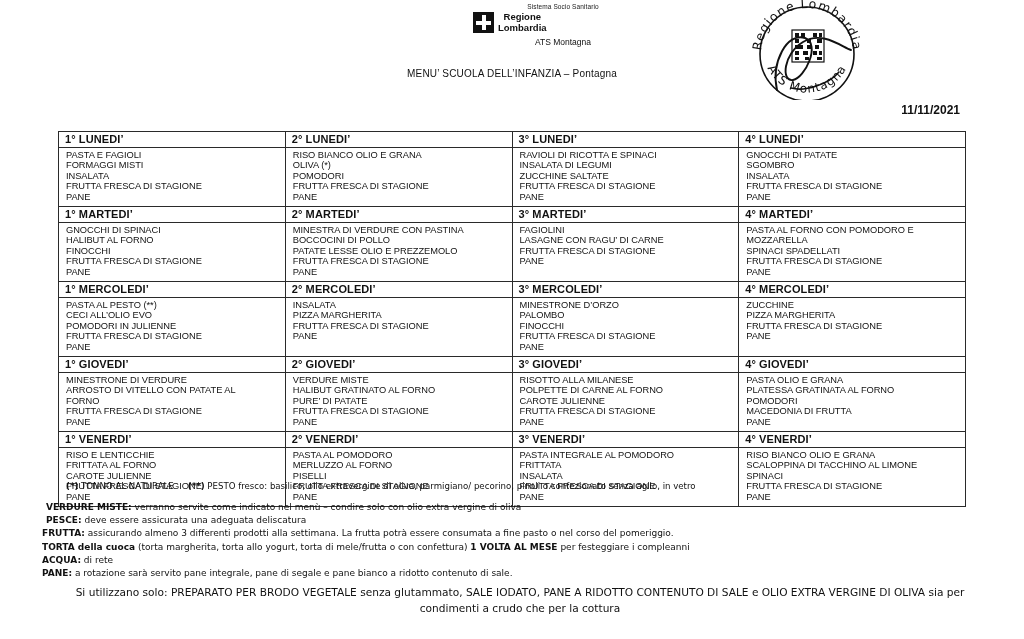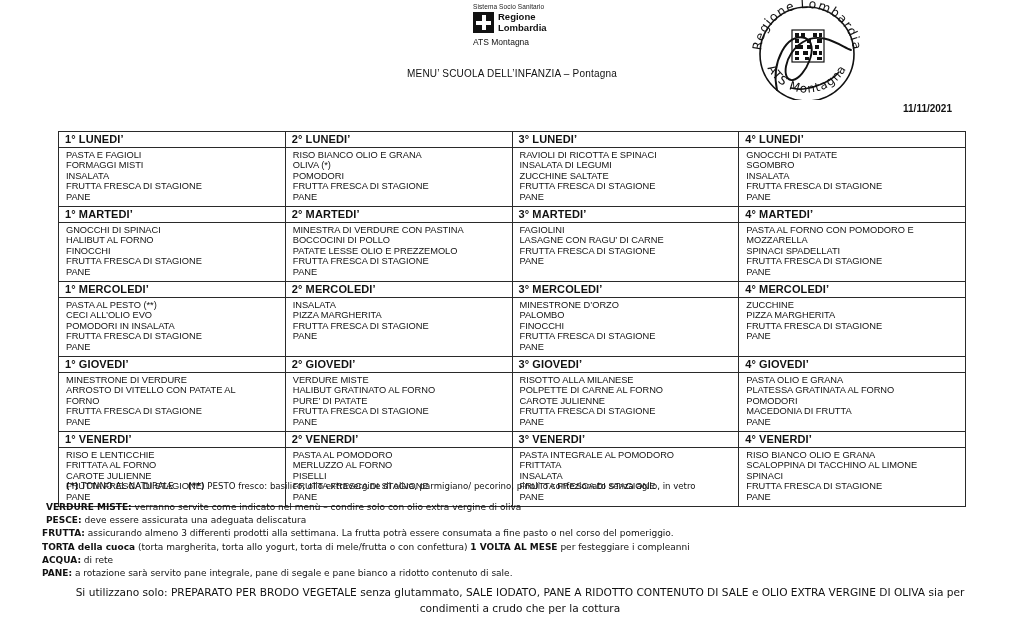--- a/index.html
+++ b/index.html
@@ -19,21 +19,21 @@
   
   .header {
     position: relative;
     height: 118px;
   }
   .logo-block {
     position: absolute;
     left: 473px;
     top: 3px;
     width: 180px;
-    text-align: left;
+    text-align: center;
   }
   .logo-top-line {
     font-size: 6.5px;
     letter-spacing: .1px;
     color: #1a1a1a;
     margin-bottom: 2px;
     white-space: nowrap;
   }
   .logo-row {
     display: flex;
@@ -95,23 +95,23 @@
     left: 0;
     right: 0;
     top: 68px;
     text-align: center;
     font-size: 10px;
     font-weight: 400;
     letter-spacing: .2px;
   }
   .doc-date {
     position: absolute;
-    right: 72px;
+    right: 64px;
     top: 103px;
-    font-size: 10px;
+    font-size: 12px;
     font-weight: 700;
   }
 
   
   .menu-table {
     position: absolute;
     left: 58px;
     top: 131px;
     width: 908px;
     border-collapse: collapse;
@@ -326,21 +326,21 @@
             <li>PANE</li>
           </ul>
         </td>
       </tr>
       <tr>
         <td>
           <div class="day-head">1° MERCOLEDI’</div>
           <ul class="dish-list">
             <li>PASTA AL PESTO (**)</li>
             <li>CECI ALL’OLIO EVO</li>
-            <li>POMODORI IN INSALATA</li>
+            <li>POMODORI IN JULIENNE</li>
             <li>FRUTTA FRESCA DI STAGIONE</li>
             <li>PANE</li>
           </ul>
         </td>
         <td>
           <div class="day-head">2° MERCOLEDI’</div>
           <ul class="dish-list">
             <li>INSALATA</li>
             <li>PIZZA MARGHERITA</li>
             <li>FRUTTA FRESCA DI STAGIONE</li>

